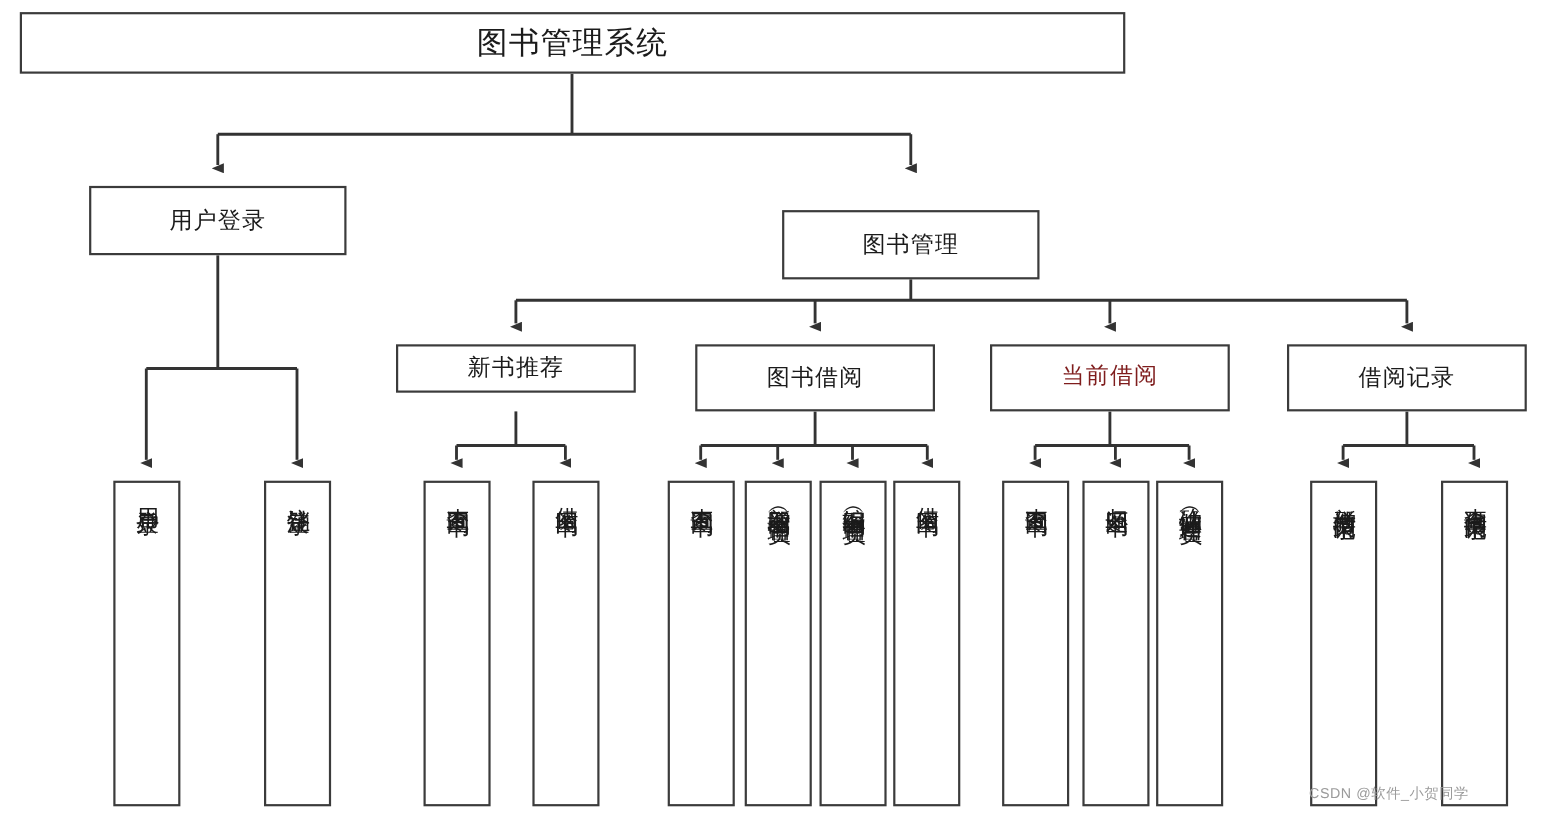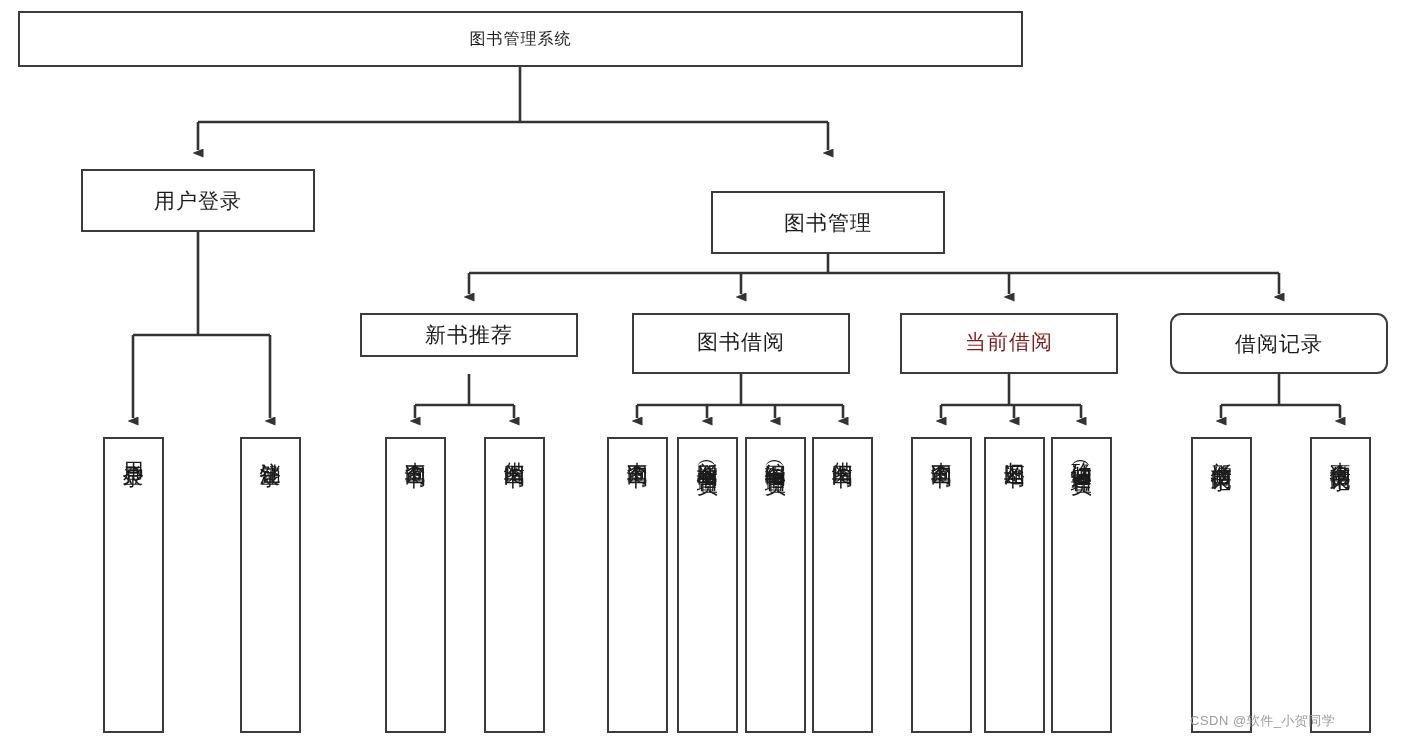--- a/index.html
+++ b/index.html
@@ -40,21 +40,21 @@
     text-align: center;
     line-height: 1.1;
   }
   
   .node.horiz .label {
     font-size: 21px;
     letter-spacing: 1px;
     white-space: nowrap;
   }
   .node.root .label {
-    font-size: 16px;
+    font-size: 28px;
   }
   
   .node.leaf {
     align-items: flex-start;
     padding-top: 6px;
   }
   .node.leaf .label {
     writing-mode: vertical-rl;
     text-orientation: upright;
     font-size: 21px;
@@ -133,27 +133,27 @@
   <div class="node horiz" style="left: 81px; top: 169px; width: 234px; height: 63px; border-color: rgb(59, 59, 59); background: rgb(255, 255, 255); color: rgb(27, 27, 27);">
     <span class="label">用户登录</span>
   </div>
   <div class="node horiz" style="left: 711px; top: 169px; width: 234px; height: 63px; border-color: rgb(59, 59, 59); background: rgb(255, 255, 255); color: rgb(27, 27, 27); margin-top: 22px;">
     <span class="label">图书管理</span>
   </div>
 
   <div class="node horiz" style="left: 360px; top: 313px; width: 218px; height: 44px; border-color: rgb(59, 59, 59); background: rgb(255, 255, 255); color: rgb(27, 27, 27);">
     <span class="label">新书推荐</span>
   </div>
-  <div class="node horiz" style="left: 632px; top: 313px; width: 218px; height: 61px; border-color: rgb(59, 59, 59); background: rgb(255, 255, 255); color: rgb(27, 27, 27); font-family: Liberation Mono, monospace;">
+  <div class="node horiz" style="left: 632px; top: 313px; width: 218px; height: 61px; border-color: rgb(59, 59, 59); background: rgb(255, 255, 255); color: rgb(27, 27, 27);">
     <span class="label">图书借阅</span>
   </div>
   <div class="node horiz" style="left: 900px; top: 313px; width: 218px; height: 61px; border-color: rgb(59, 59, 59); background: rgb(255, 255, 255); color: #7f1d1d; font-family: Liberation Mono, monospace;">
     <span class="label">当前借阅</span>
   </div>
-  <div class="node horiz" style="left: 1170px; top: 313px; width: 218px; height: 61px; border-color: rgb(59, 59, 59); background: rgb(255, 255, 255); color: rgb(27, 27, 27); border-radius: 11px;">
+  <div class="node horiz" style="left: 1170px; top: 313px; width: 218px; height: 61px; border-color: rgb(59, 59, 59); background: rgb(255, 255, 255); color: rgb(27, 27, 27);">
     <span class="label">借阅记录</span>
   </div>
 
   <div class="node leaf" style="left: 103px; top: 437px; width: 61px; height: 296px; border-color: rgb(59, 59, 59); background: rgb(255, 255, 255); color: rgb(27, 27, 27);">
     <span class="label">用户登录</span>
   </div>
   <div class="node leaf" style="left: 240px; top: 437px; width: 61px; height: 296px; border-color: rgb(59, 59, 59); background: rgb(255, 255, 255); color: rgb(27, 27, 27);">
     <span class="label">注销登录</span>
   </div>
   <div class="node leaf" style="left: 385px; top: 437px; width: 61px; height: 296px; border-color: rgb(59, 59, 59); background: rgb(255, 255, 255); color: rgb(27, 27, 27);">

